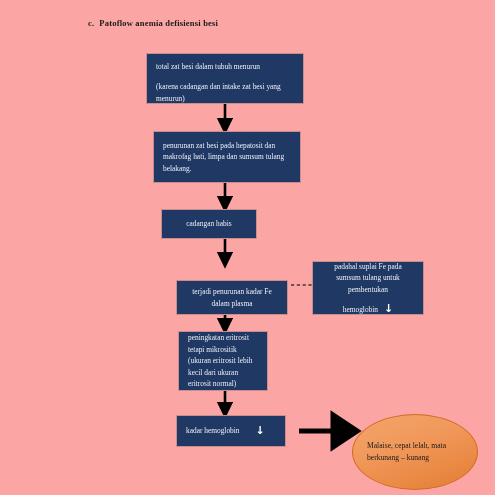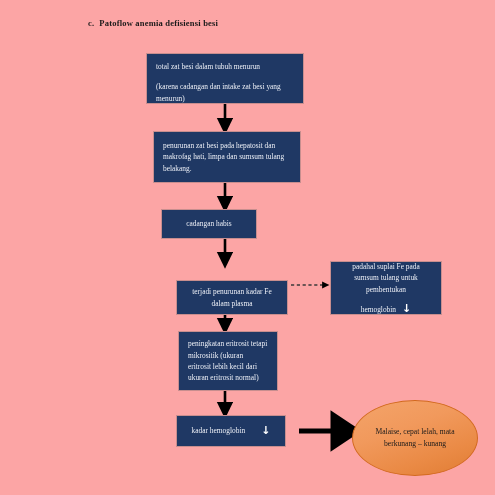--- a/index.html
+++ b/index.html
@@ -60,39 +60,39 @@
   }
   .box p {
     margin: 0;
   }
   .box p + p { margin-top: 9px; }
 
   .box-1 { left: 146px; top: 53px;  width: 158px; height: 51px; }
   .box-2 { left: 153px; top: 131px; width: 148px; height: 52px; }
   .box-3 { left: 161px; top: 209px; width: 96px; height: 30px; }
   .box-4 { left: 176px; top: 265px; width: 112px; height: 35px; margin-top: 15px; }
-  .box-5 { left: 178px; top: 331px; width: 100px; height: 60px; }
+  .box-5 { left: 178px; top: 331px; width: 90px; height: 60px; }
   .box-6 { left: 176px; top: 415px; width: 110px; height: 32px; }
-  .box-side { left: 330px; top: 261px; width: 112px; height: 54px; }
+  .box-side { left: 312px; top: 261px; width: 112px; height: 54px; }
 
   
   .dn-arrow {
     display: inline-block;
     font-family: "DejaVu Sans", sans-serif;
     font-size: 11px;
     line-height: 0.9;
     color: #ffffff;
     vertical-align: -1px;
     margin-left: 6px;
     font-weight: bold;
   }
   .row-inline {
     display: flex;
     align-items: center;
-    justify-content: center;
+    justify-content: flex-start;
     width: 100%;
   }
   .row-inline .lbl { flex: 0 0 auto; }
   .row-inline .dn-arrow { margin-left: 16px; }
 
   .side-last {
     display: flex;
     align-items: flex-start;
     justify-content: center;
   }
@@ -103,30 +103,30 @@
     left: 0; top: 0;
     width: 495px;
     height: 495px;
     pointer-events: none;
   }
 
   
   .ellipse {
     position: absolute;
     left: 352px;
-    top: 400px;
+    top: 414px;
     width: 126px;
     height: 76px;
     border-radius: 50%;
     border: 1.2px solid #d2691e;
     background: linear-gradient(160deg, #f4a46a 0%, #f1995c 38%, #ea8a45 72%, #e07c33 100%);
     display: flex;
     align-items: center;
     justify-content: center;
-    text-align: center;
+    text-align: left;
     color: #1a1a1a;
     font-family: "Liberation Serif", serif;
     font-size: 7.6px;
     line-height: 1.6;
     box-sizing: border-box;
     padding: 4px 14px;
   }
 </style>
 </head>
 <body>

